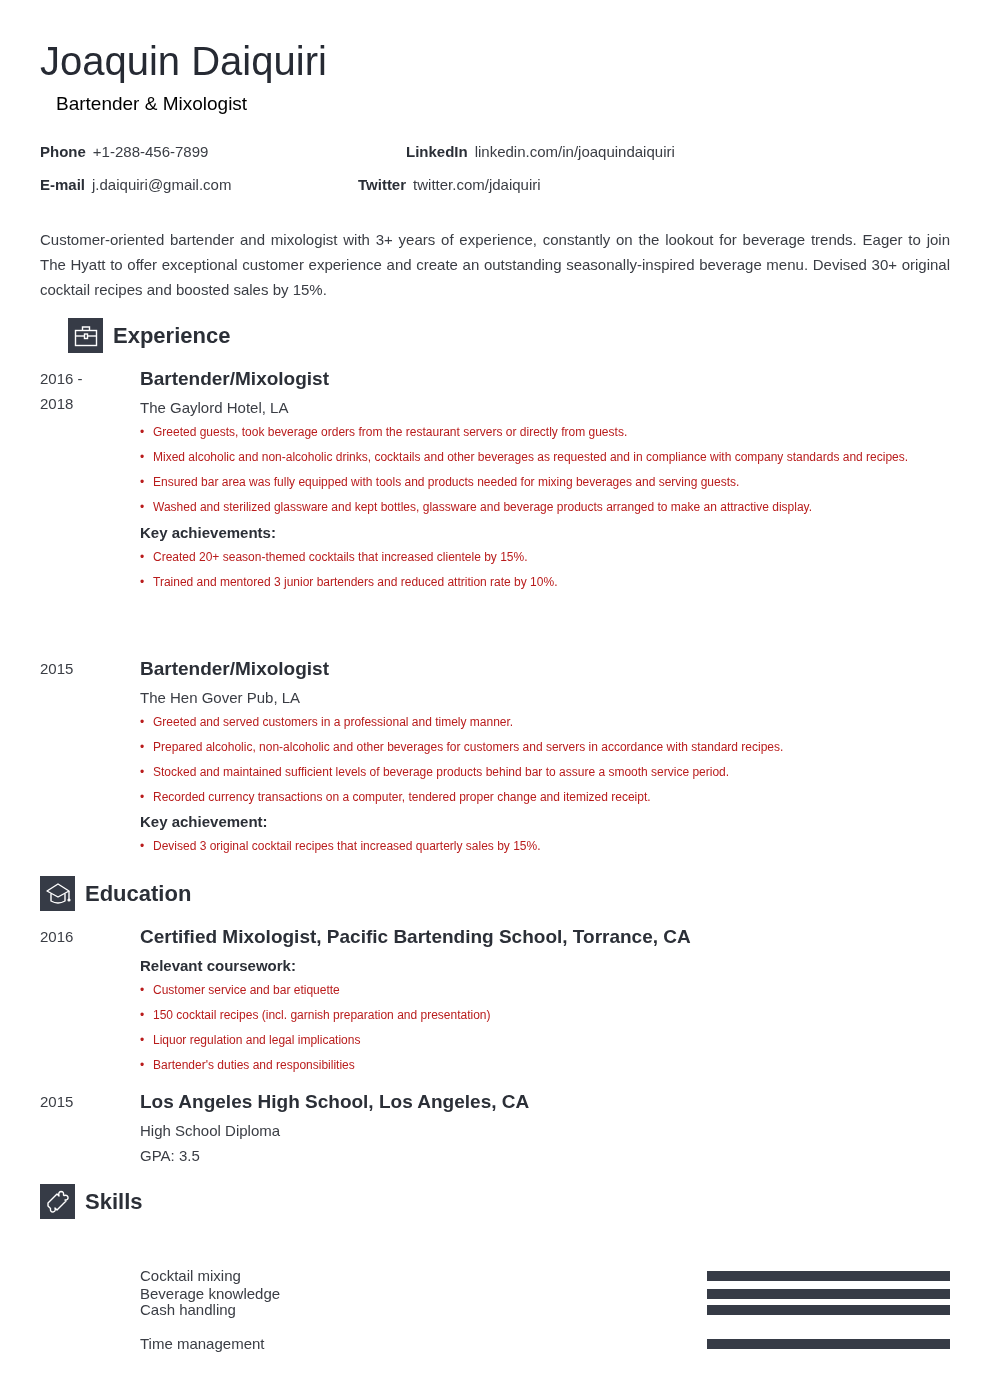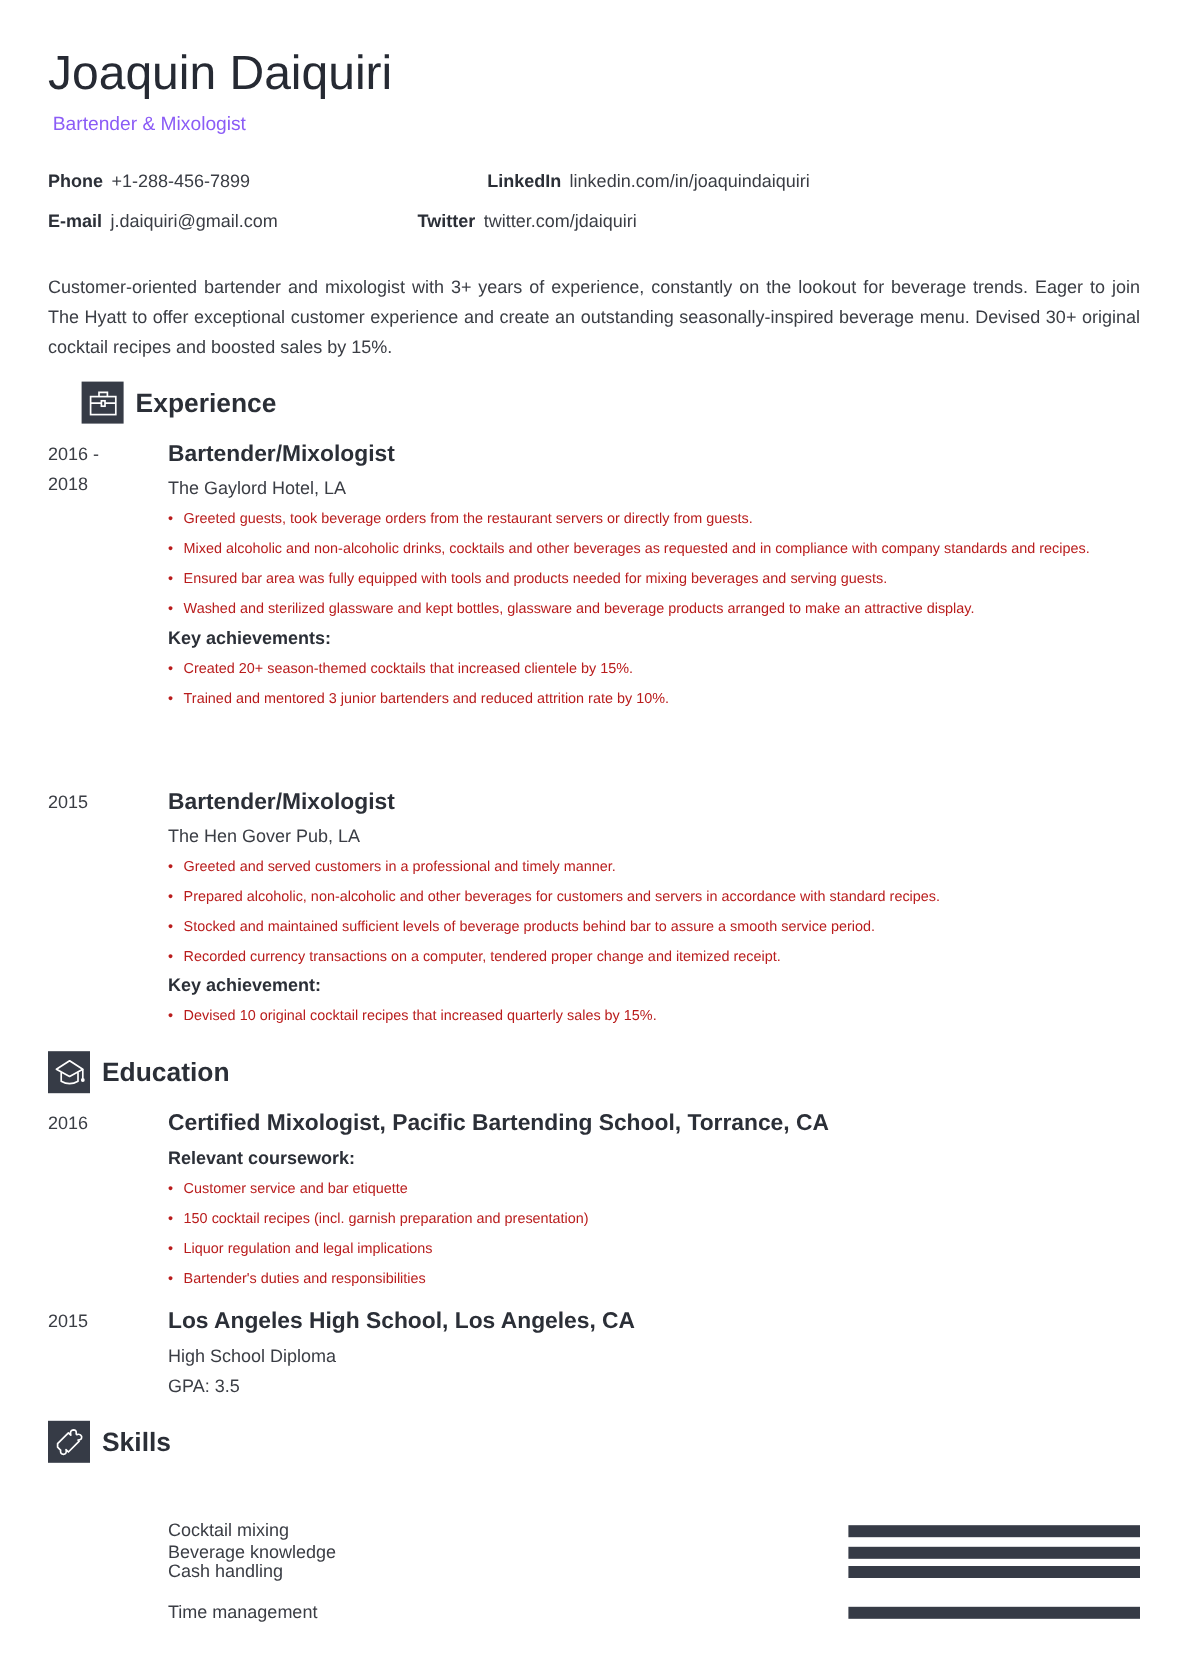--- a/index.html
+++ b/index.html
@@ -1,21 +1,21 @@
 <!DOCTYPE html>
 <html><head>
 <meta charset="utf-8">
 <style>
   * { box-sizing: border-box; margin: 0; padding: 0; }
   html, body { width: 990px; height: 1400px; background: #ffffff; }
   body { font-family: "Liberation Sans", sans-serif; color: #3a3d44; position: relative; overflow: hidden; }
   .page { position: absolute; left: 40px; top: 0; width: 910px; }
 
   .name { position: absolute; top: 38px; left: 0; font-size: 40px; font-weight: normal; color: #262a33; letter-spacing: 0px; line-height: 46px; }
-  .title { position: absolute; top: 91px; left: 4px; font-size: 16px; color: #8b5cf6; line-height: 26px; }
+  .title { position: absolute; top: 91px; left: 16px; font-size: 19px; color: #000000; line-height: 26px; }
 
   .contact { position: absolute; font-size: 15px; line-height: 20px; white-space: nowrap; }
   .contact .lbl { font-weight: bold; color: #2b2f37; margin-right: 7px; }
   .contact .val { color: #3a3d44; }
 
   .summary { position: absolute; top: 227px; left: 0; width: 910px; font-size: 15px; line-height: 25px; text-align: justify; color: #3a3d44; }
 
   .section-head { position: absolute; left: 0; height: 35px; display: flex; align-items: center; }
   .section-icon { width: 35px; height: 35px; background: #363b46; display: flex; align-items: center; justify-content: center; }
   .section-title { margin-left: 10px; font-size: 22px; font-weight: bold; color: #2b2f37; }
@@ -45,21 +45,21 @@
 
   <div class="contact" style="top:142px; left:0;">
     <span class="lbl">Phone</span><span class="val">+1-288-456-7899</span>
   </div>
   <div class="contact" style="top:142px; left:326px;margin-left:40px;">
     <span class="lbl">LinkedIn</span><span class="val">linkedin.com/in/joaquindaiquiri</span>
   </div>
   <div class="contact" style="top:175px; left:0;">
     <span class="lbl">E-mail</span><span class="val">j.daiquiri@gmail.com</span>
   </div>
-  <div class="contact" style="top:175px; left:308px;">
+  <div class="contact" style="top:175px; left:318px;">
     <span class="lbl">Twitter</span><span class="val">twitter.com/jdaiquiri</span>
   </div>
 
   <p class="summary">Customer-oriented bartender and mixologist with 3+ years of experience, constantly on the lookout for beverage trends. Eager to join The Hyatt to offer exceptional customer experience and create an outstanding seasonally-inspired beverage menu. Devised 30+ original cocktail recipes and boosted sales by 15%.</p>
 
   <div class="section-head" style="top:318px;padding-left:28px;">
     <div class="section-icon">
       <svg width="24" height="22" viewBox="0 0 24 22" fill="none" stroke="#ffffff" stroke-width="1.4">
         <rect x="1.5" y="5.5" width="21" height="15"></rect>
         <path d="M8.5 5.5 V2 H15.5 V5.5"></path>
@@ -100,21 +100,21 @@
       <div class="job-title">Bartender/Mixologist</div>
       <div class="sub">The Hen Gover Pub, LA</div>
       <ul>
         <li>Greeted and served customers in a professional and timely manner.</li>
         <li>Prepared alcoholic, non-alcoholic and other beverages for customers and servers in accordance with standard recipes.</li>
         <li>Stocked and maintained sufficient levels of beverage products behind bar to assure a smooth service period.</li>
         <li>Recorded currency transactions on a computer, tendered proper change and itemized receipt.</li>
       </ul>
       <div class="label" style="line-height:20px; margin-top:2px; margin-bottom:2px;">Key achievement:</div>
       <ul>
-        <li>Devised 10 original cocktail recipes that increased quarterly sales by 15%.</li>
+        <li>Devised 3 original cocktail recipes that increased quarterly sales by 15%.</li>
       </ul>
     </div>
   </div>
 
   <div class="section-head" style="top:876px;">
     <div class="section-icon">
       <svg width="26" height="24" viewBox="0 0 26 24" fill="none" stroke="#ffffff" stroke-width="1.4" stroke-linejoin="round">
         <path d="M13 2 L24 9 L13 15 L2 9 Z"></path>
         <path d="M6 11.5 V19 Q13 23 20 19 V11.5"></path>
         <line x1="24" y1="9" x2="24" y2="17"></line>

